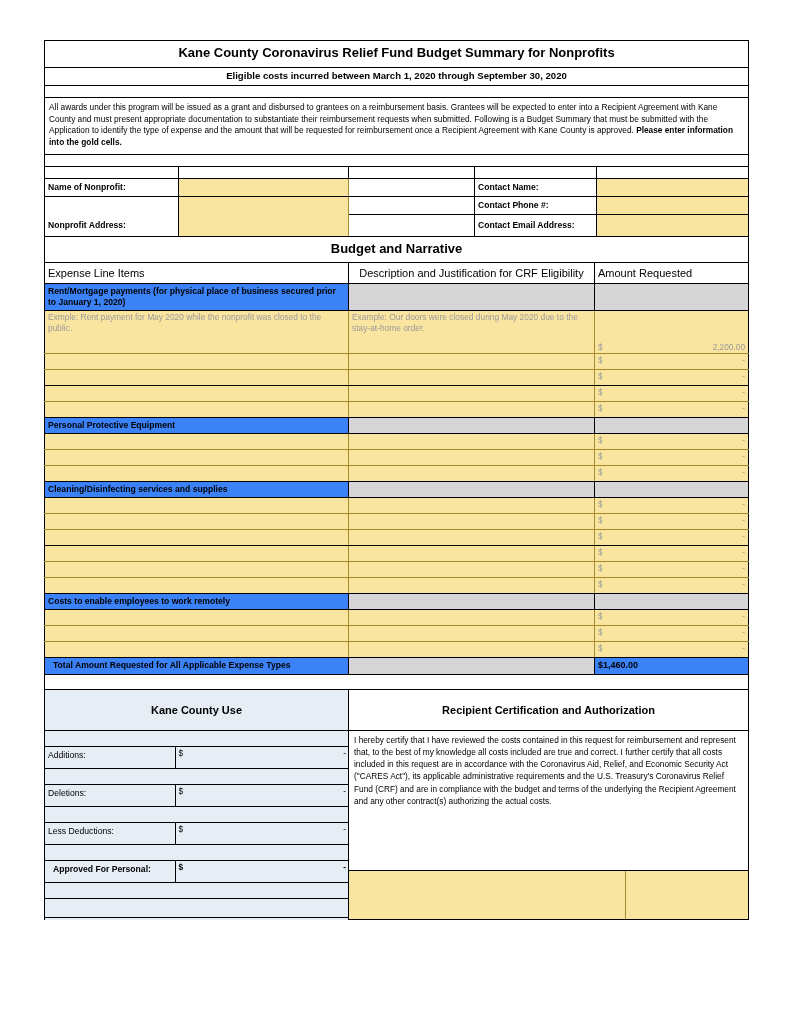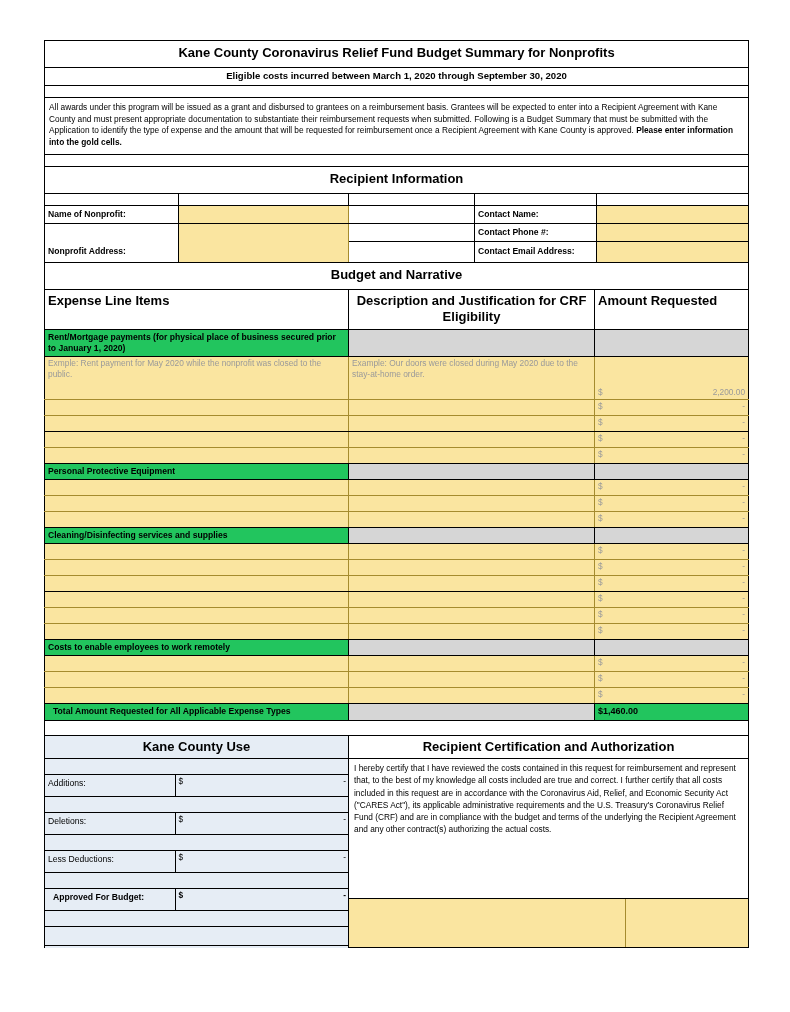--- a/index.html
+++ b/index.html
@@ -27,40 +27,40 @@
   .br{border-right:1.4px solid #000;}
   .thin-b{border-bottom:1px solid #000;}
   .thin-l{border-left:1px solid #000;}
   .thin-r{border-right:1px solid #000;}
   .gold-b{border-bottom:1px solid #a58b2e;}
   .gold-r{border-right:1px solid #a58b2e;}
 
   .gold{background:#FAE5A0;}
   .gray{background:#D6D6D6;}
   .blue{background:#E6EDF5;}
-  .white{background:#22c55e;}
+  .white{background:#3b82f6;}
 
   .b{font-weight:bold;}
   .c{text-align:center;}
   .r{text-align:left;}
   .ex{color:#9a9a9a;}
   .mid{vertical-align:middle;}
 
   .title-row td{font-size:13px;font-weight:bold;text-align:center;padding:4px 2px 5px;}
   .sub-row td{font-size:9.6px;font-weight:bold;text-align:center;padding:2px 2px 3px;}
   .section-row td{font-size:13px;font-weight:bold;text-align:center;padding:4px 2px 5px;}
   .para td{font-size:8.3px;line-height:1.42;padding:4px 4px 5px;text-align:left;}
-  .colhdr td{font-size:13px;font-weight:bold;padding:3px;}
+  .colhdr td{font-size:11px;font-weight:normal;padding:3px;}
   .cat td{font-size:8.6px;font-weight:bold;padding:2px 3px;}
   .money{font-size:8.3px;}
   .dollar{display:inline-block;float:left;}
   .amt{display:block;text-align:right;}
   .cert td{font-size:8.3px;line-height:1.47;padding:3px 5px;}
   .kc-lbl{font-size:8.6px;padding:3px;}
-  .sig td{font-size:13px;font-weight:bold;text-align:center;padding:3px;}
+  .sig td{font-size:11px;font-weight:bold;text-align:center;padding:13px;}
 </style>
 </head>
 <body>
 
 <div class="page">
  <div class="sheet">
 
   <table>
     <colgroup>
           <col style="width:704px">
@@ -73,23 +73,20 @@
       <td class="bl br bb">Eligible costs incurred between March 1, 2020 through September 30, 2020</td>
     </tr>
     <tr>
       <td class="bl br bb" style="height:9px"></td>
     </tr>
     <tr class="para">
       <td class="bl br bb"><span>All awards under this program will be issued as a grant and disbursed to grantees on a reimbursement basis. Grantees will be expected to enter into a Recipient Agreement with Kane County and must present appropriate documentation to substantiate their reimbursement requests when submitted. Following is a Budget Summary that must be submitted with the Application to identify the type of expense and the amount that will be requested for reimbursement once a Recipient Agreement with Kane County is approved. </span><span class="b">Please enter information into the gold cells.</span></td>
     </tr>
     <tr>
       <td class="bl br bb" style="height:9px"></td>
-    </tr>
-    <tr class="section-row">
-      <td class="bl br bb">Recipient Information</td>
     </tr>
   </tbody>
       </table>
 
   <table>
     <colgroup>
       <col style="width:134px">
           <col style="width:170px">
           <col style="width:126px">
       <col style="width:122px">
@@ -384,21 +381,21 @@
                     <td class="blue thin-b money">
                       <span class="dollar">$</span>
                       <span class="amt">-</span>
                     </td>
                   </tr>
                   <tr>
                     <td class="blue thin-b" style="height:13px"></td>
                     <td class="blue thin-b"></td>
                   </tr>
                   <tr>
-                    <td class="blue thin-b thin-r kc-lbl b" style="padding-left:8px;height:15px">Approved For Budget:</td>
+                    <td class="blue thin-b thin-r kc-lbl b" style="padding-left:8px;height:15px">Approved For Personal:</td>
                     <td class="blue thin-b money b">
                       <span class="dollar">$</span>
                       <span class="amt">-</span>
                     </td>
                   </tr>
                   <tr>
                     <td class="blue thin-b" style="height:13px"></td>
                     <td class="blue thin-b"></td>
                   </tr>
                   <tr>

